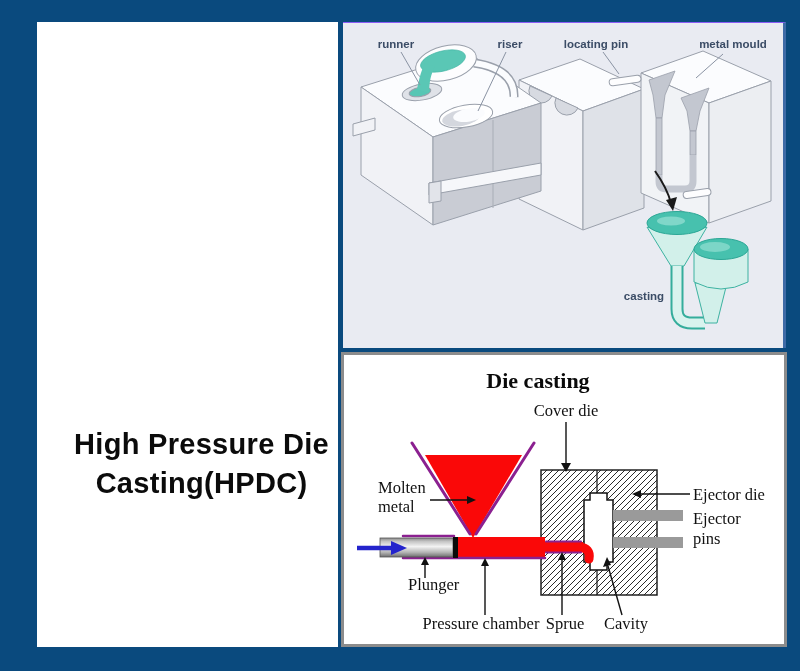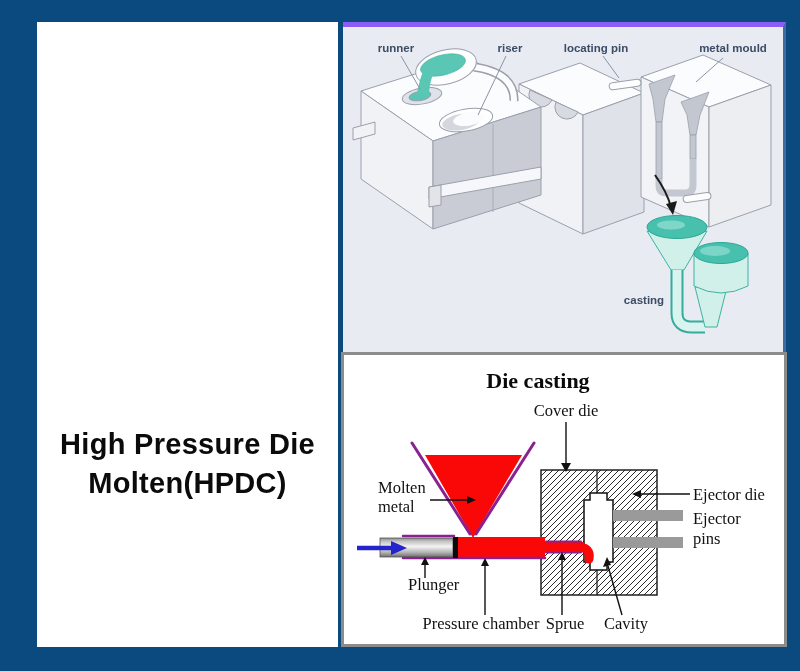--- a/index.html
+++ b/index.html
@@ -14,26 +14,26 @@
   .left-panel{
     position:absolute;left:37px;top:22px;width:301px;height:625px;
     background:#ffffff;
   }
   .lp-text{
     position:absolute;left:0;width:100%;
     text-align:center;color:#0b0b0b;font-weight:bold;
   }
   .lp-gdc{top:124px;font-size:30px;line-height:39px;letter-spacing:0.5px;}
   .lp-vs{top:282px;font-size:41px;line-height:48px;color:#f34b4b;letter-spacing:1px;}
-  .lp-hpdc{top:403px;font-size:29px;line-height:39px;letter-spacing:0.3px;}
+  .lp-hpdc{top:403px;font-size:29px;line-height:39px;letter-spacing:0.3px;margin-left:14px;}
   
   .gdc-panel{
     position:absolute;left:343px;top:22px;width:440px;height:325px;
     background:#e9ebf2;
-    border-top:5px solid #8b5cf6;
+    border-top:1px solid #8b5cf6;
     border-right:3px solid #3e6aa6;
     box-sizing:content-box;
   }
   .gdc-panel svg{display:block;width:440px;height:325px;}
   
   .hpdc-panel{
     position:absolute;left:341px;top:352px;width:446px;height:295px;
     background:transparent;
   }
   .hpdc-panel svg{display:block;width:446px;height:295px;}
@@ -51,21 +51,21 @@
   }
 </style>
 </head>
 <body>
 
 <div id="stage">
 
   <div class="left-panel">
     <div class="lp-text lp-hpdc">
       <div>High Pressure Die</div>
-      <div>Molten(HPDC)</div>
+      <div>Casting(HPDC)</div>
     </div>
   </div>
 
   <div class="gdc-panel">
     <svg viewBox="0 0 440 325" xmlns="http://www.w3.org/2000/svg">
       <g stroke="#9aa0ab" stroke-width="1" stroke-linejoin="round">
 
         <g>
           <polygon points="176,57 237,36 301,66 240,88" fill="#fbfcfe"></polygon>
           <polygon points="176,57 240,88 240,207 176,176" fill="#f1f2f6"></polygon>

